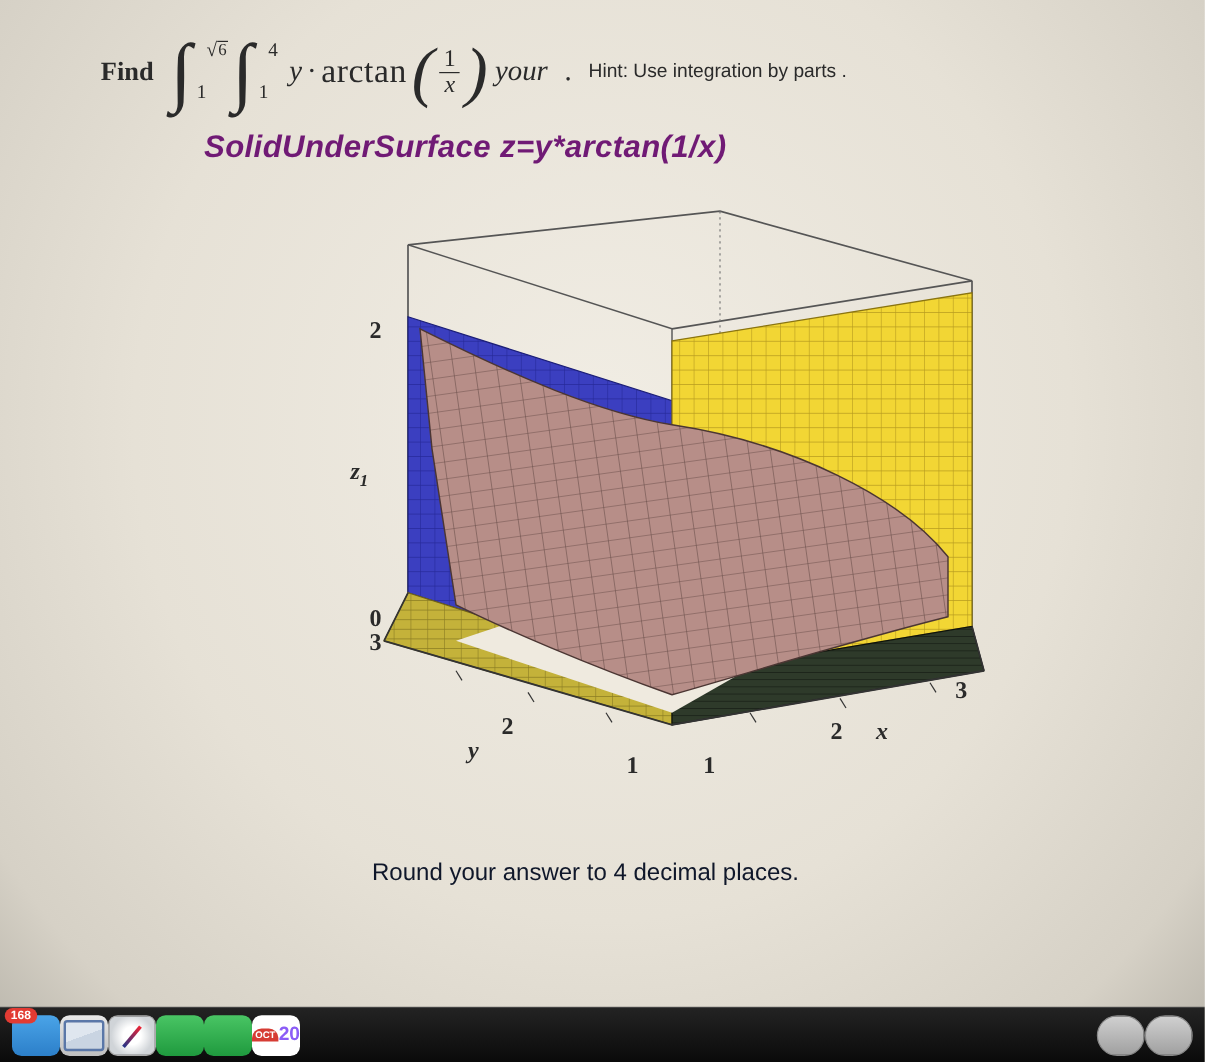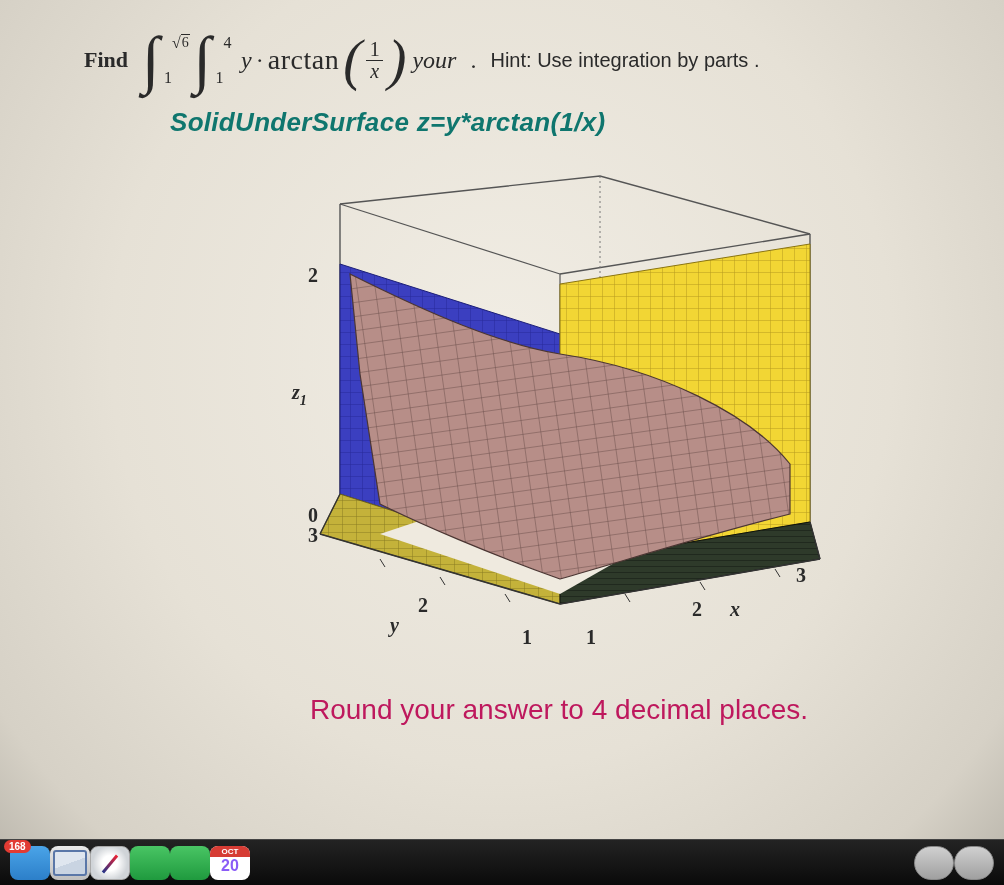--- a/index.html
+++ b/index.html
@@ -33,49 +33,50 @@
   .sqrt-sym { font-size: 16px; }
   .sqrt-arg { border-top: 1px solid #2a2a2a; font-size: 14px; padding: 0 1px; }
   .integrand { display: flex; align-items: center; gap: 4px; font-size: 24px; font-style: italic; }
   .func { font-style: normal; font-size: 28px; letter-spacing: 0.5px; }
   .paren { font-size: 56px; line-height: 0.5; font-weight: 300; }
   .frac { display: inline-flex; flex-direction: column; align-items: center; font-size: 20px; line-height: 1.05; font-style: normal; }
   .frac .num { padding: 0 4px; }
   .frac .den { border-top: 1.5px solid #2a2a2a; padding: 0 4px; font-style: italic; }
   .dvars { font-style: italic; font-size: 24px; margin-left: 2px; }
   .dot { font-style: normal; }
-  .hint { font-size: 20px; font-family: Verdana, Geneva, sans-serif; font-weight: 400; color: #2a2a2a; }
+  .hint { font-size: 16px; font-family: Verdana, Geneva, sans-serif; font-weight: 400; color: #2a2a2a; }
   
   .subtitle {
     margin-top: 24px;
     margin-left: 110px;
     font-family: Verdana, Geneva, sans-serif;
     font-size: 26px;
     font-weight: 700;
     font-style: italic;
-    color: #0f766e;
+    color: #701a75;
     letter-spacing: 0.3px;
   }
   
   .plot-wrap {
     position: relative;
     width: 640px;
     height: 530px;
     margin: 26px auto 0 170px;
   }
   .plot-wrap svg { width: 100%; height: 100%; }
   .axis-label { font-family: 'Times New Roman', serif; font-weight: 700; font-style: italic; font-size: 20px; fill: #2a2a2a; }
   .tick { font-family: 'Times New Roman', serif; font-weight: 700; font-size: 20px; fill: #2a2a2a; }
   .sub { font-size: 14px; }
   
   .round-note {
+    margin-top: 22px;
     margin-left: 250px;
     font-family: Verdana, Geneva, sans-serif;
-    font-size: 28px;
-    color: #be185d;
+    font-size: 20px;
+    color: #0f172a;
   }
   
   .dock {
     position: absolute;
     left: 0; right: 0; bottom: 0;
     height: 46px;
     background: linear-gradient(#232323, #0a0a0a);
     border-top: 1px solid #444;
     display: flex;
     align-items: center;
@@ -88,21 +89,21 @@
     font-size: 18px; color: #fff;
     font-family: Arial, sans-serif;
     position: relative;
   }
   .finder { background: linear-gradient(#4aa4e8,#2c7fc9); }
   .mail   { background: linear-gradient(#e8e8e8,#bfbfbf); }
   .mail::after { content:""; position:absolute; inset:4px 3px; border:2px solid #5a77a8; border-radius:3px; background:linear-gradient(160deg,#dfe6ef 50%, #c9d4e2 50%); }
   .safari { background: radial-gradient(circle,#fff 30%, #d0d4d8 70%); border:1px solid #aaa; }
   .safari::after{ content:""; position:absolute; width:3px; height:22px; background:linear-gradient(#e23,#238); left:50%; top:6px; transform:translateX(-50%) rotate(40deg); }
   .green  { background: linear-gradient(#49c564,#1f9a3e); }
-  .calendar { background:#fff; display:flex; flex-direction:column; align-items:center; justify-content:flex-start; padding:0; }
+  .calendar { background:#fff; display:flex; flex-direction:row; align-items:center; justify-content:flex-start; padding:0; }
   .cal-top { background:#d63c34; color:#fff; font-size:8px; font-weight:700; width:100%; text-align:center; border-radius:8px 8px 0 0; padding:1px 0;}
   .cal-day { color:#8b5cf6; font-size:16px; font-weight:700; line-height:1; margin-top:1px;}
   .dock-gap { flex:1; }
   .grey-round { width:40px; height:34px; border-radius:17px; background:linear-gradient(#d0d0d0,#a0a0a0); border:1px solid #888;}
   .badge {
     position:absolute; top:-6px; left:-6px;
     background:#e23b33; color:#fff; font-size:10px; font-weight:700;
     border-radius:9px; padding:1px 5px; font-family:Arial,sans-serif;
   }
 </style>

